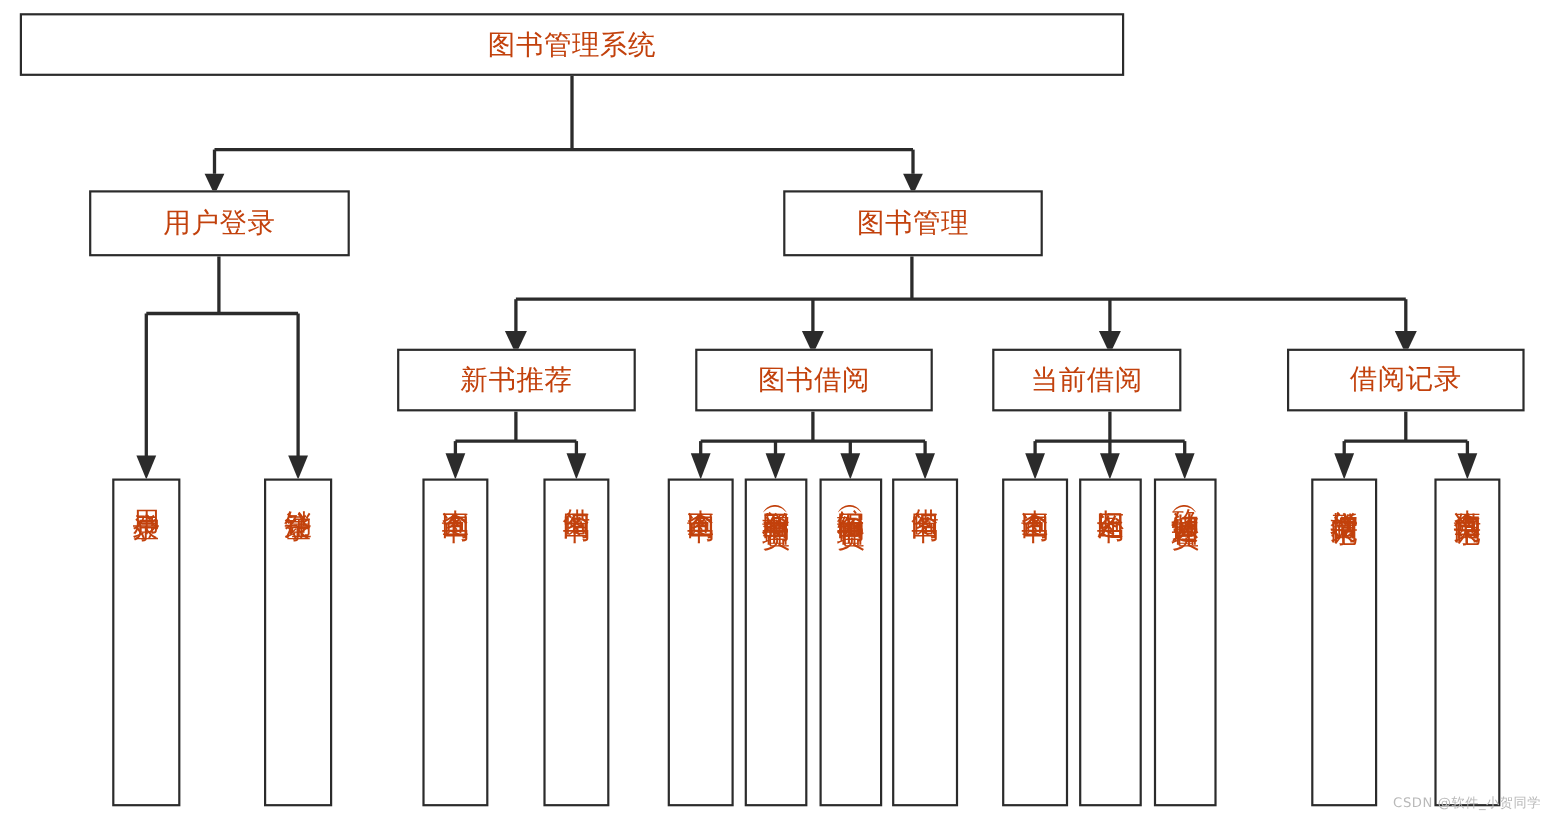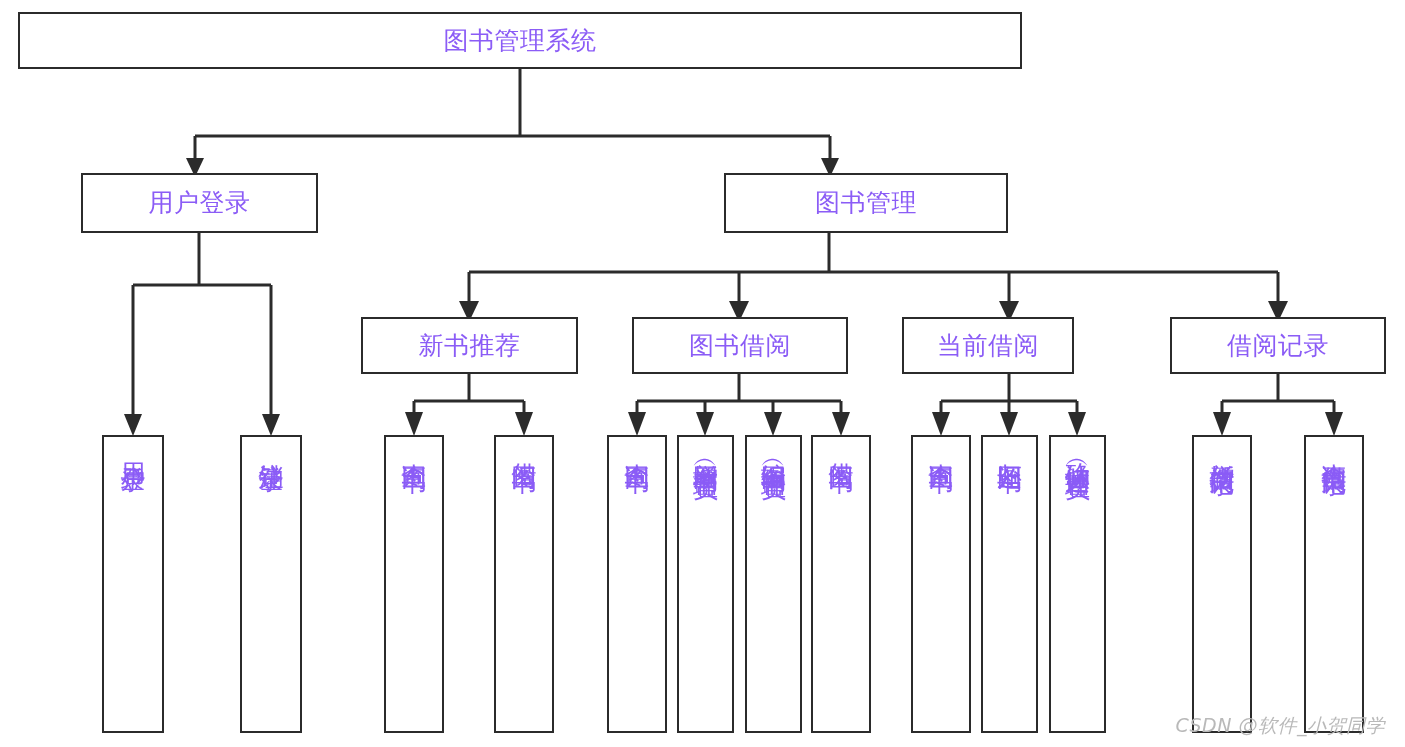--- a/index.html
+++ b/index.html
@@ -27,21 +27,21 @@
     pointer-events: none;
   }
   .node {
     position: absolute;
     box-sizing: border-box;
     border: 2.5px solid #2b2b2b;
     background: #ffffff;
     display: flex;
     align-items: center;
     justify-content: center;
-    color: #8b5cf6;
+    color: #c2410c;
     line-height: 1.04;
   }
   .node .label {
     display: block;
     text-align: center;
     white-space: nowrap;
   }
   
   .node.h .label {
     font-size: 25px;
@@ -59,28 +59,27 @@
   .node.v .label {
     writing-mode: vertical-rl;
     text-orientation: upright;
     font-size: 25px;
     letter-spacing: 2px;
     line-height: 1.0;
     white-space: nowrap;
   }
   #watermark {
     position: absolute;
-    right: 20px;
+    right: 4px;
     bottom: 8px;
-    font-size: 19px;
+    font-size: 12px;
     color: #b9b9b9;
     letter-spacing: 0.5px;
     white-space: nowrap;
     user-select: none;
-    font-style: italic;
   }
 </style>
 </head>
 <body>
 
 <div id="diagram-root">
 
   <svg id="edge-layer" viewBox="0 0 1405 747" width="1405" height="747" xmlns="http://www.w3.org/2000/svg">
     <defs>
       <marker id="arw" viewBox="0 0 12 12" refX="6" refY="10" markerWidth="11" markerHeight="11" orient="auto-start-reverse" markerUnits="userSpaceOnUse">
@@ -163,21 +162,21 @@
     </g>
   </svg>
 
   <div class="node h root" style="left:18px; top:12px; width:1004px; height:57px;">
     <span class="label">图书管理系统</span>
   </div>
 
   <div class="node h" style="left:81px; top:173px; width:237px; height:60px;">
     <span class="label">用户登录</span>
   </div>
-  <div class="node h" style="left:712px; top:173px; width:284px; height:60px;margin-left:12px;">
+  <div class="node h" style="left:712px; top:173px; width:236px; height:60px;">
     <span class="label">图书管理</span>
   </div>
 
   <div class="node h" style="left:632px; top:317px; width:216px; height:57px;">
     <span class="label">图书借阅</span>
   </div>
   <div class="node h" style="left:361px; top:317px; width:217px; height:57px;">
     <span class="label">新书推荐</span>
   </div>
   <div class="node h" style="left:902px; top:317px; width:172px; height:57px;">

